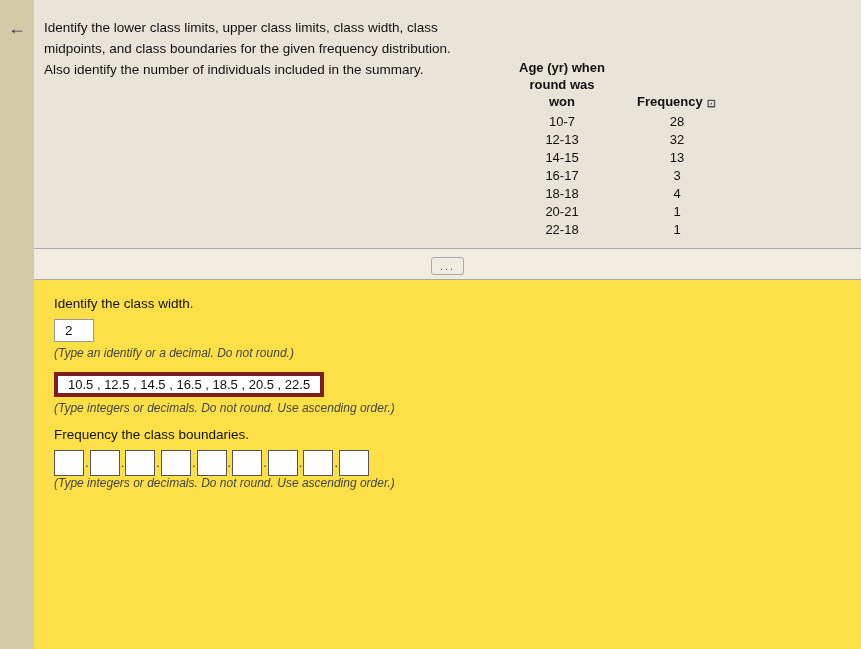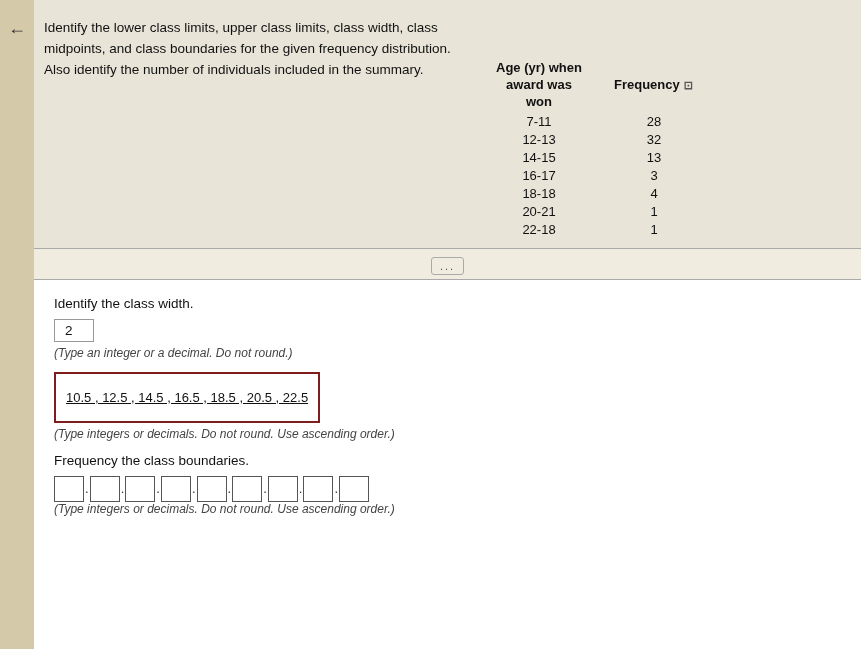--- a/index.html
+++ b/index.html
@@ -32,20 +32,21 @@
       background: #f0ece0;
       overflow: hidden;
     }
 
     .top-section {
       display: flex;
       flex-direction: row;
       padding: 18px 20px 10px 10px;
       border-bottom: 1px solid #aaa;
       background: #e8e4d8;
+      gap: 23px;
     }
 
     .problem-text {
       flex: 1;
       font-size: 13.5px;
       line-height: 1.55;
       color: #111;
       max-width: 430px;
     }
 
@@ -78,21 +79,21 @@
     }
 
     .col-age-header {
       width: 90px;
       text-align: center;
     }
 
     .col-freq-header {
       width: 80px;
       display: flex;
-      align-items: center;
+      align-items: flex-end;
       gap: 4px;
     }
 
     .freq-icon {
       font-size: 11px;
       color: #555;
       cursor: pointer;
     }
 
     .freq-table .table-body {
@@ -137,21 +138,21 @@
       font-size: 11px;
       cursor: pointer;
       color: #555;
       letter-spacing: 2px;
     }
 
     .bottom-section {
       padding: 16px 20px 10px 20px;
       flex: 1;
       overflow: auto;
-      background: #ffffff;
+      background: #fde047;
     }
 
     .question-label {
       font-size: 13.5px;
       color: #111;
       margin-bottom: 8px;
     }
 
     .answer-box {
       display: inline-block;
@@ -166,27 +167,26 @@
 
     .hint-text {
       font-size: 12px;
       color: #444;
       margin-bottom: 12px;
       font-style: italic;
     }
 
     .midpoints-answer {
       display: inline-block;
-      border: 2px solid #7f1d1d;
+      border: 4px solid #7f1d1d;
       background: #fff;
-      padding: 16px 10px;
+      padding: 1px 10px;
       font-size: 13px;
       color: #111;
       margin-bottom: 4px;
-      text-decoration: underline;
     }
 
     .boundaries-section {
       margin-top: 10px;
     }
 
     .boundary-box {
       width: 30px;
       height: 26px;
       border: 1px solid #555;
@@ -220,31 +220,31 @@
 
   <div class="top-section">
     <div class="problem-text">Identify the lower class limits, upper class limits, class width, class midpoints, and class boundaries for the given frequency distribution. Also identify the number of individuals included in the summary.</div>
 
     <div class="table-area">
       <div class="freq-table">
 
         <div class="table-header">
           <div class="col-header col-age-header">
             <div>Age (yr) when</div>
-            <div>award was won</div>
+            <div>round was won</div>
           </div>
           <div class="col-header col-freq-header">
             <span>Frequency</span>
             <span class="freq-icon">⊡</span>
           </div>
         </div>
 
         <div class="table-body">
           <div class="col-ages">
-            <div class="table-row-item">7-11</div>
+            <div class="table-row-item">10-7</div>
             <div class="table-row-item">12-13</div>
             <div class="table-row-item">14-15</div>
             <div class="table-row-item">16-17</div>
             <div class="table-row-item">18-18</div>
             <div class="table-row-item">20-21</div>
             <div class="table-row-item">22-18</div>
           </div>
           <div class="col-freqs">
             <div class="table-row-item">28</div>
             <div class="table-row-item">32</div>
@@ -262,21 +262,21 @@
   <div class="divider-row">
     <button class="dots-btn">...</button>
   </div>
 
   <div class="bottom-section">
 
     <div class="question-label">Identify the class width.</div>
     <div>
       <span class="answer-box">2</span>
     </div>
-    <div class="hint-text">(Type an integer or a decimal. Do not round.)</div>
+    <div class="hint-text">(Type an identify or a decimal. Do not round.)</div>
 
     <div>
       <span class="midpoints-answer">10.5 , 12.5 , 14.5 , 16.5 , 18.5 , 20.5 , 22.5</span>
     </div>
     <div class="hint-text">(Type integers or decimals. Do not round. Use ascending order.)</div>
 
     <div class="boundaries-section">
       <div class="question-label">Frequency the class boundaries.</div>
       <div class="boundaries-boxes-wrapper">
         <div class="boundary-box"></div>

